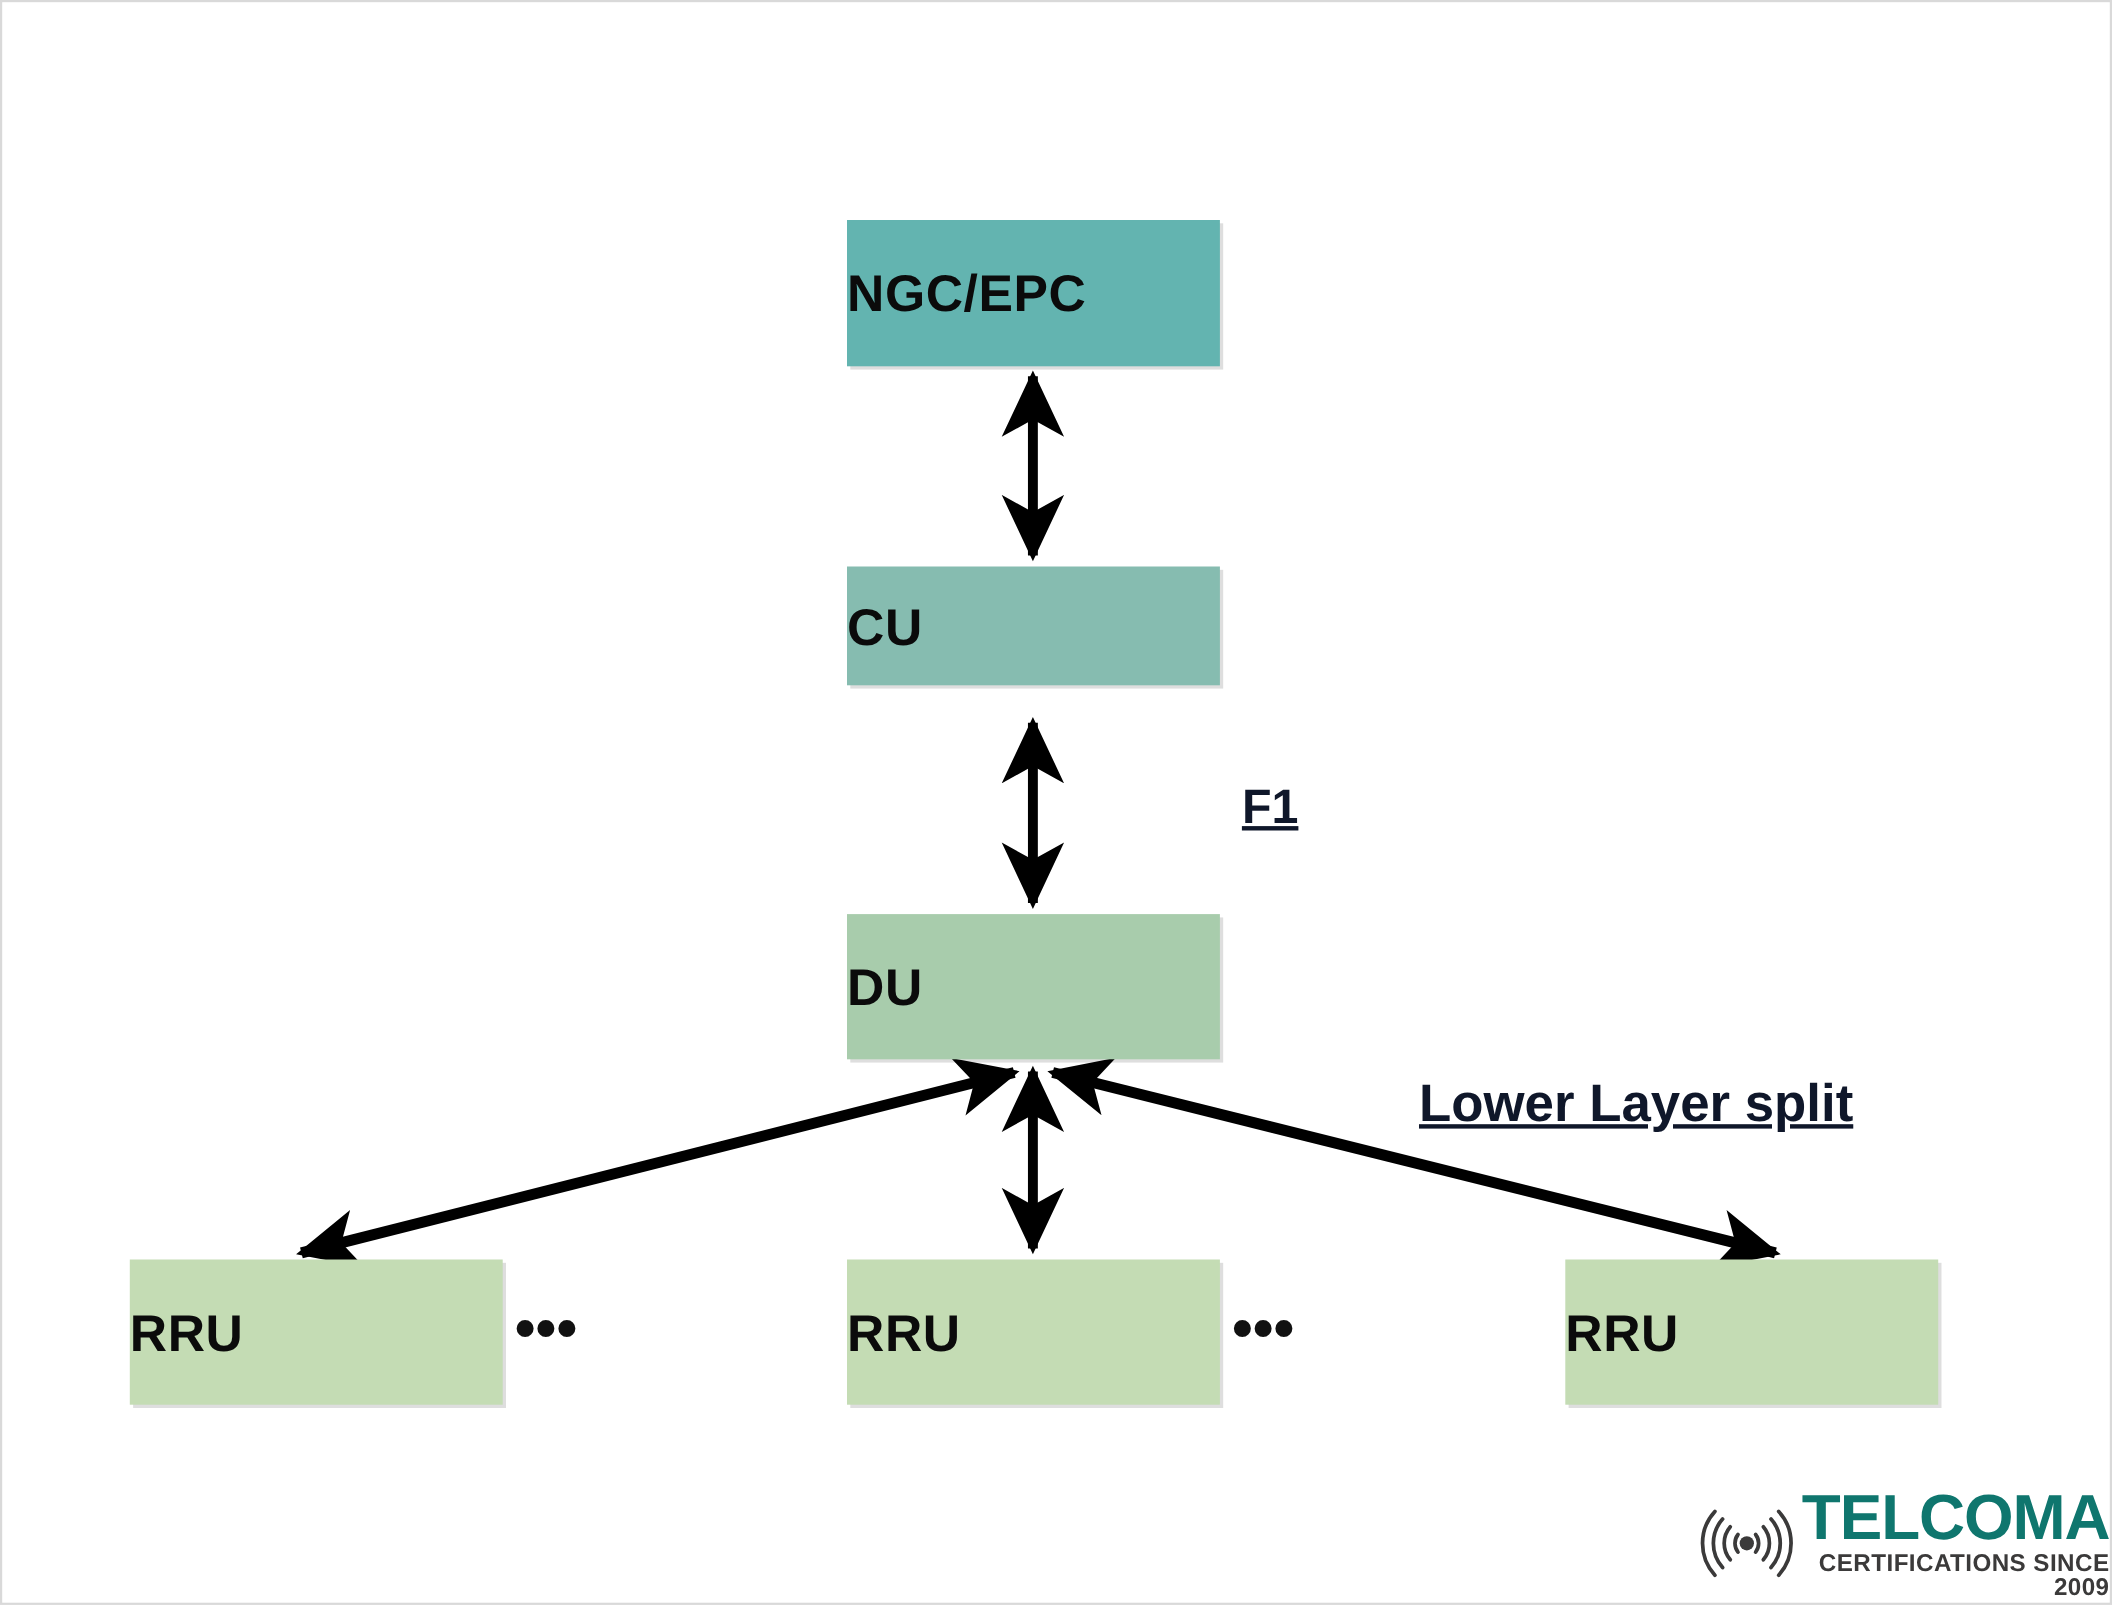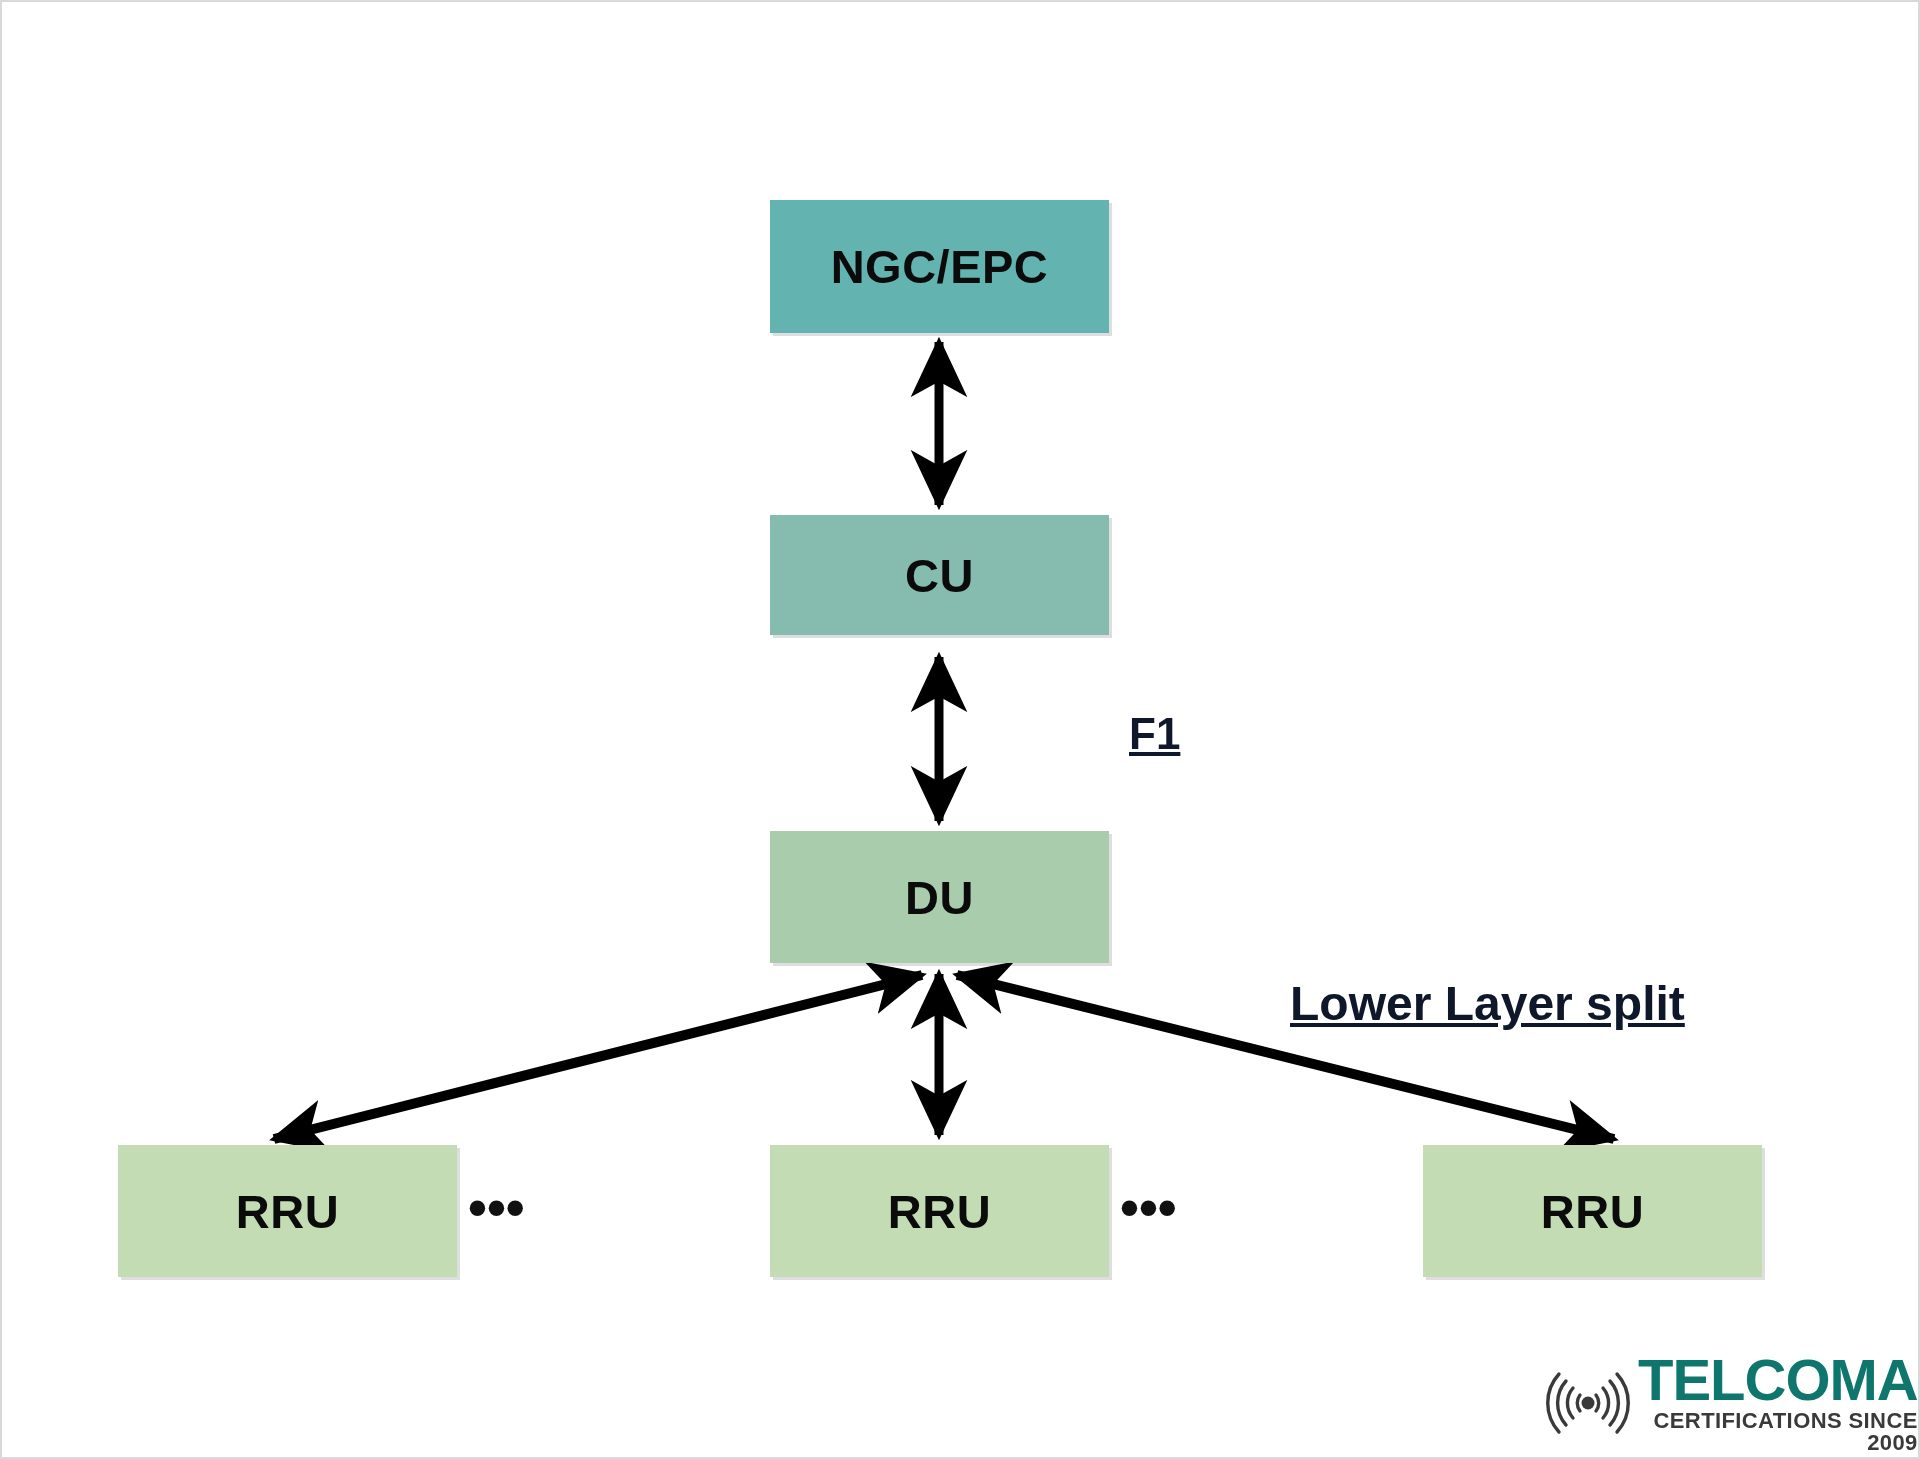--- a/index.html
+++ b/index.html
@@ -24,30 +24,30 @@
     font-size: 70px;
     font-weight: 700;
     color: #111111;
     letter-spacing: -0.5px;
     white-space: nowrap;
   }
   .node {
     position: absolute;
     display: flex;
     align-items: center;
-    justify-content: center;
+    justify-content: flex-start;
     box-sizing: border-box;
     box-shadow: 3px 3px 0 rgba(0,0,0,0.13);
     color: #0b0b0b;
     font-size: 47px;
     font-weight: 700;
     letter-spacing: 0.5px;
   }
   #node-ngc  { left: 768px; top: 198px;  width: 339px; height: 133px; background: #63b4b0; }
-  #node-cu   { left: 768px; top: 513px;  width: 339px; height: 120px; background: #86bcb0; }
+  #node-cu   { left: 768px; top: 513px;  width: 339px; height: 108px; background: #86bcb0; }
   #node-du   { left: 768px; top: 829px;  width: 339px; height: 132px; background: #a8ccac; }
   #node-rru-1{ left: 116px; top: 1143px; width: 339px; height: 132px; background: #c4dcb4; }
   #node-rru-2{ left: 768px; top: 1143px; width: 339px; height: 132px; background: #c4dcb4; }
   #node-rru-3{ left: 1421px;top: 1143px; width: 339px; height: 132px; background: #c4dcb4; }
 
   .ellipsis {
     position: absolute;
     font-size: 54px;
     font-weight: 700;
     color: #111111;

